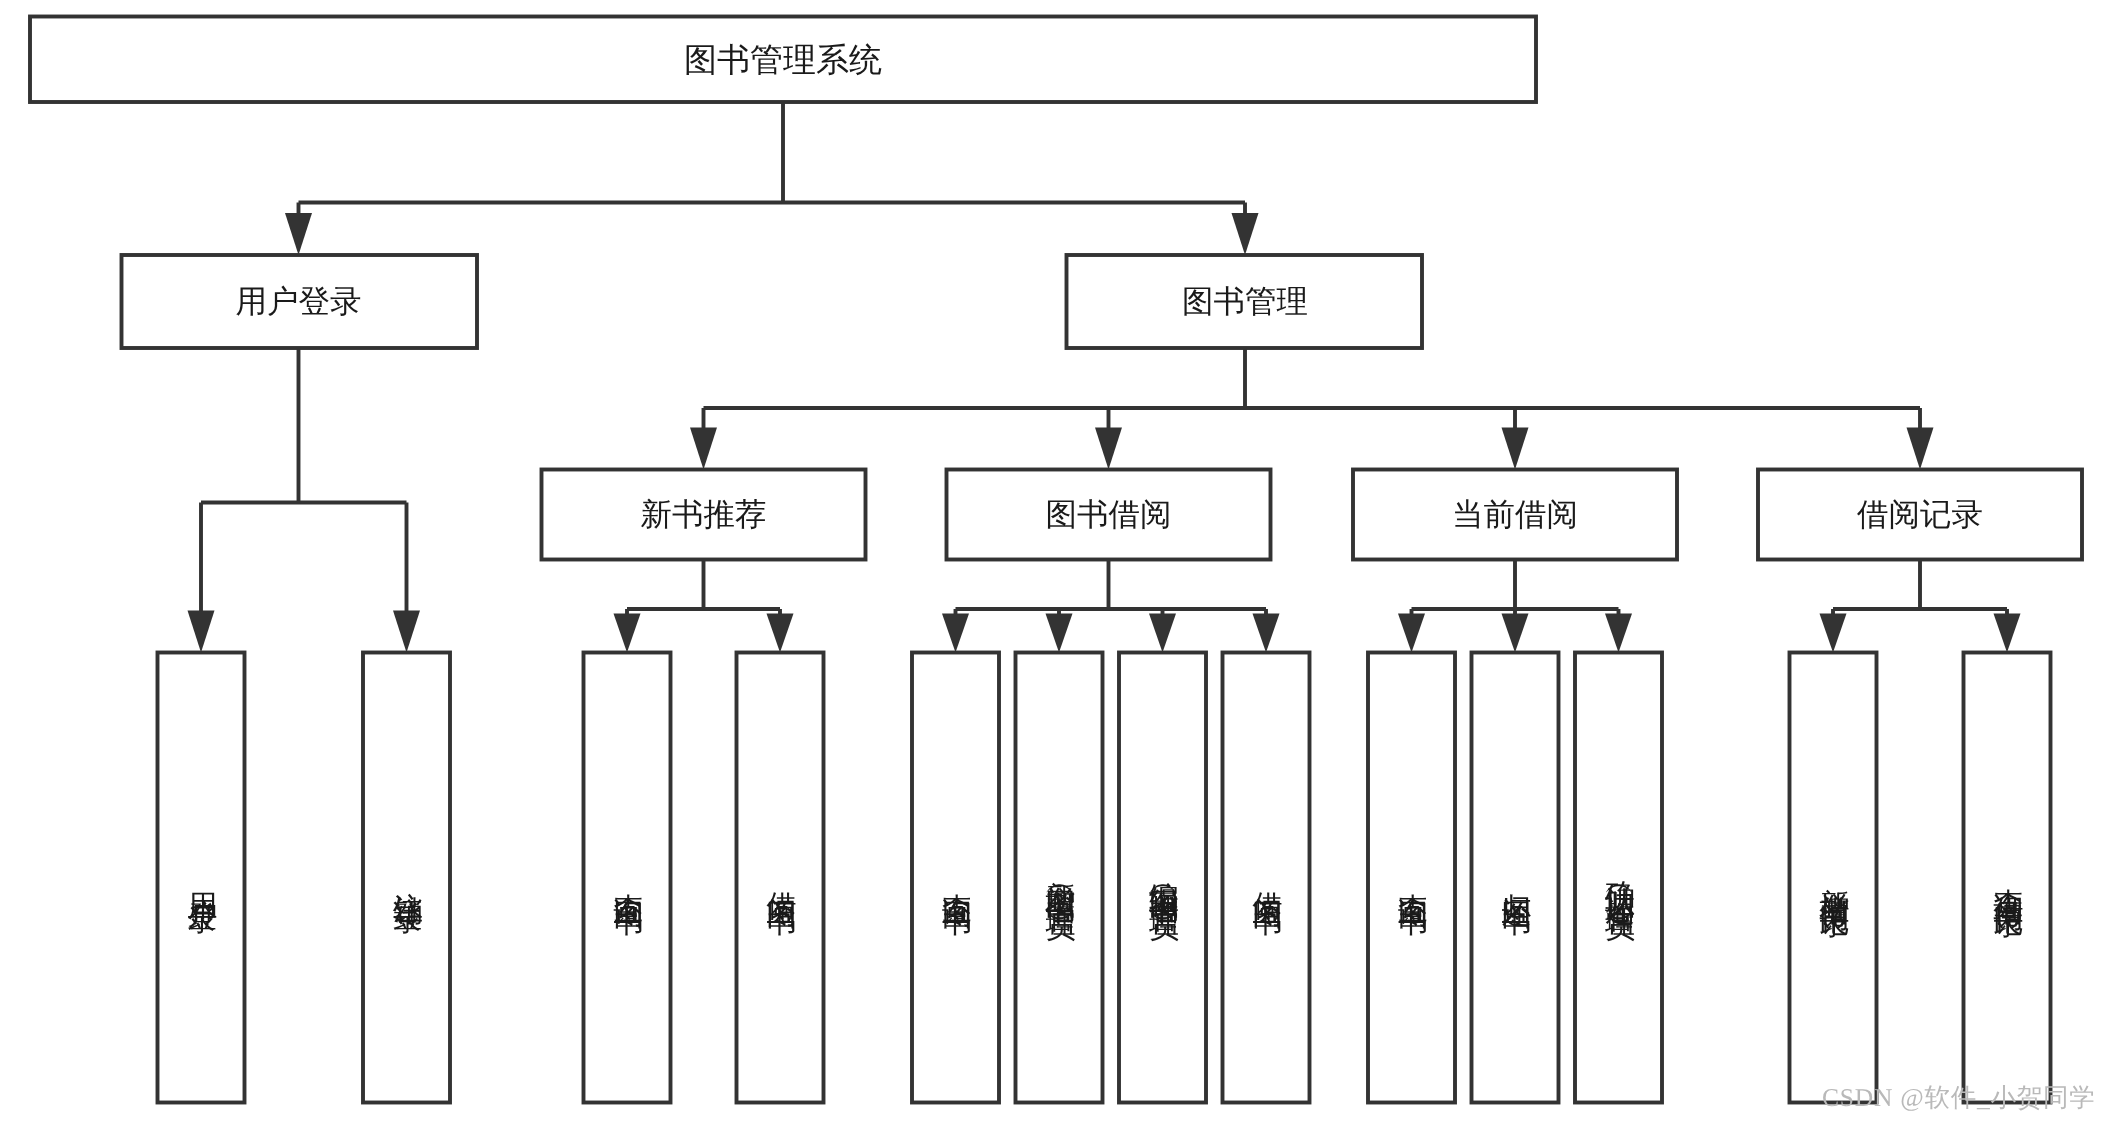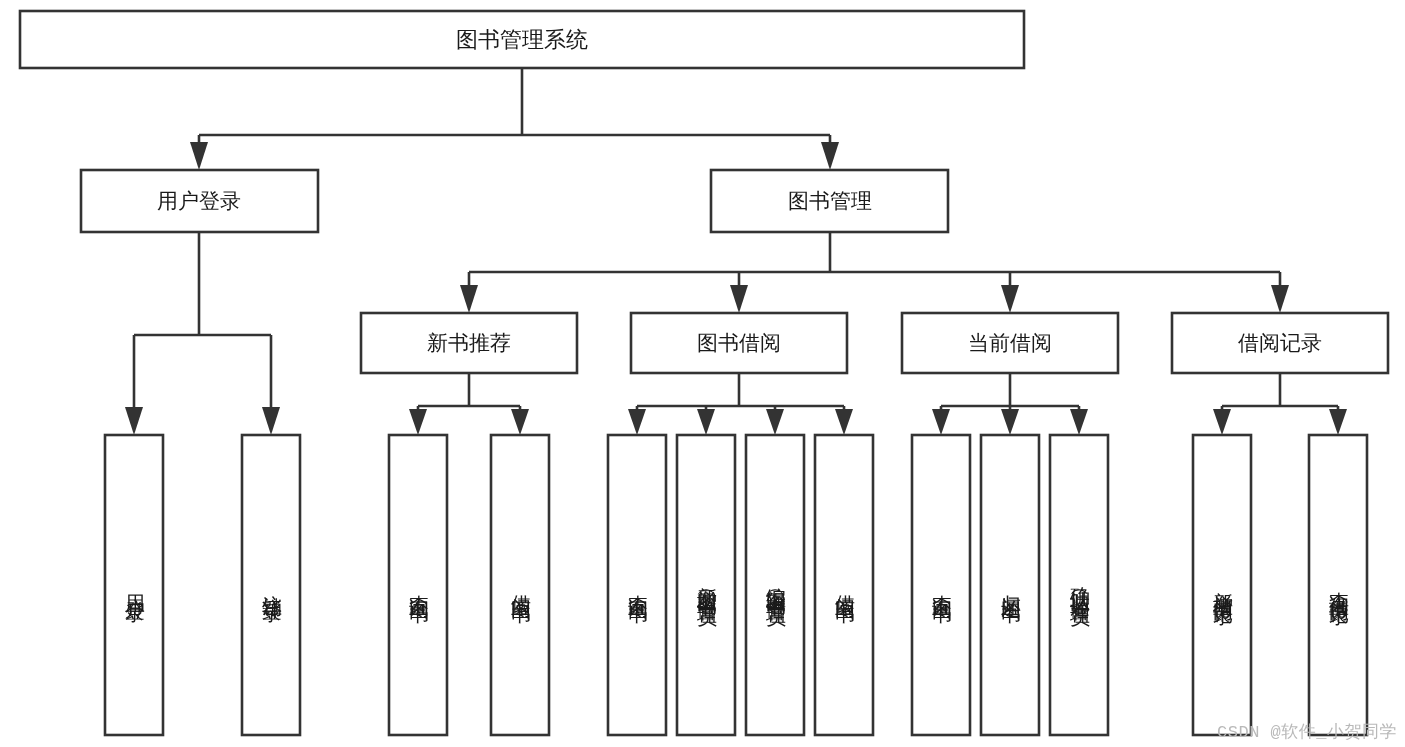--- a/index.html
+++ b/index.html
@@ -55,21 +55,21 @@
     stroke-linecap: butt;
   }
   .arrow-head {
     fill: #333333;
     stroke: none;
   }
   .watermark-text {
     position: absolute;
     right: 8px;
     bottom: 4px;
-    font-family: Liberation Mono, monospace;
+    font-family: Liberation Serif, serif;
     font-size: 17px;
     color: #b9b9b9;
     letter-spacing: 0.5px;
     white-space: nowrap;
     user-select: none;
   }
 </style>
 </head>
 <body>
 

